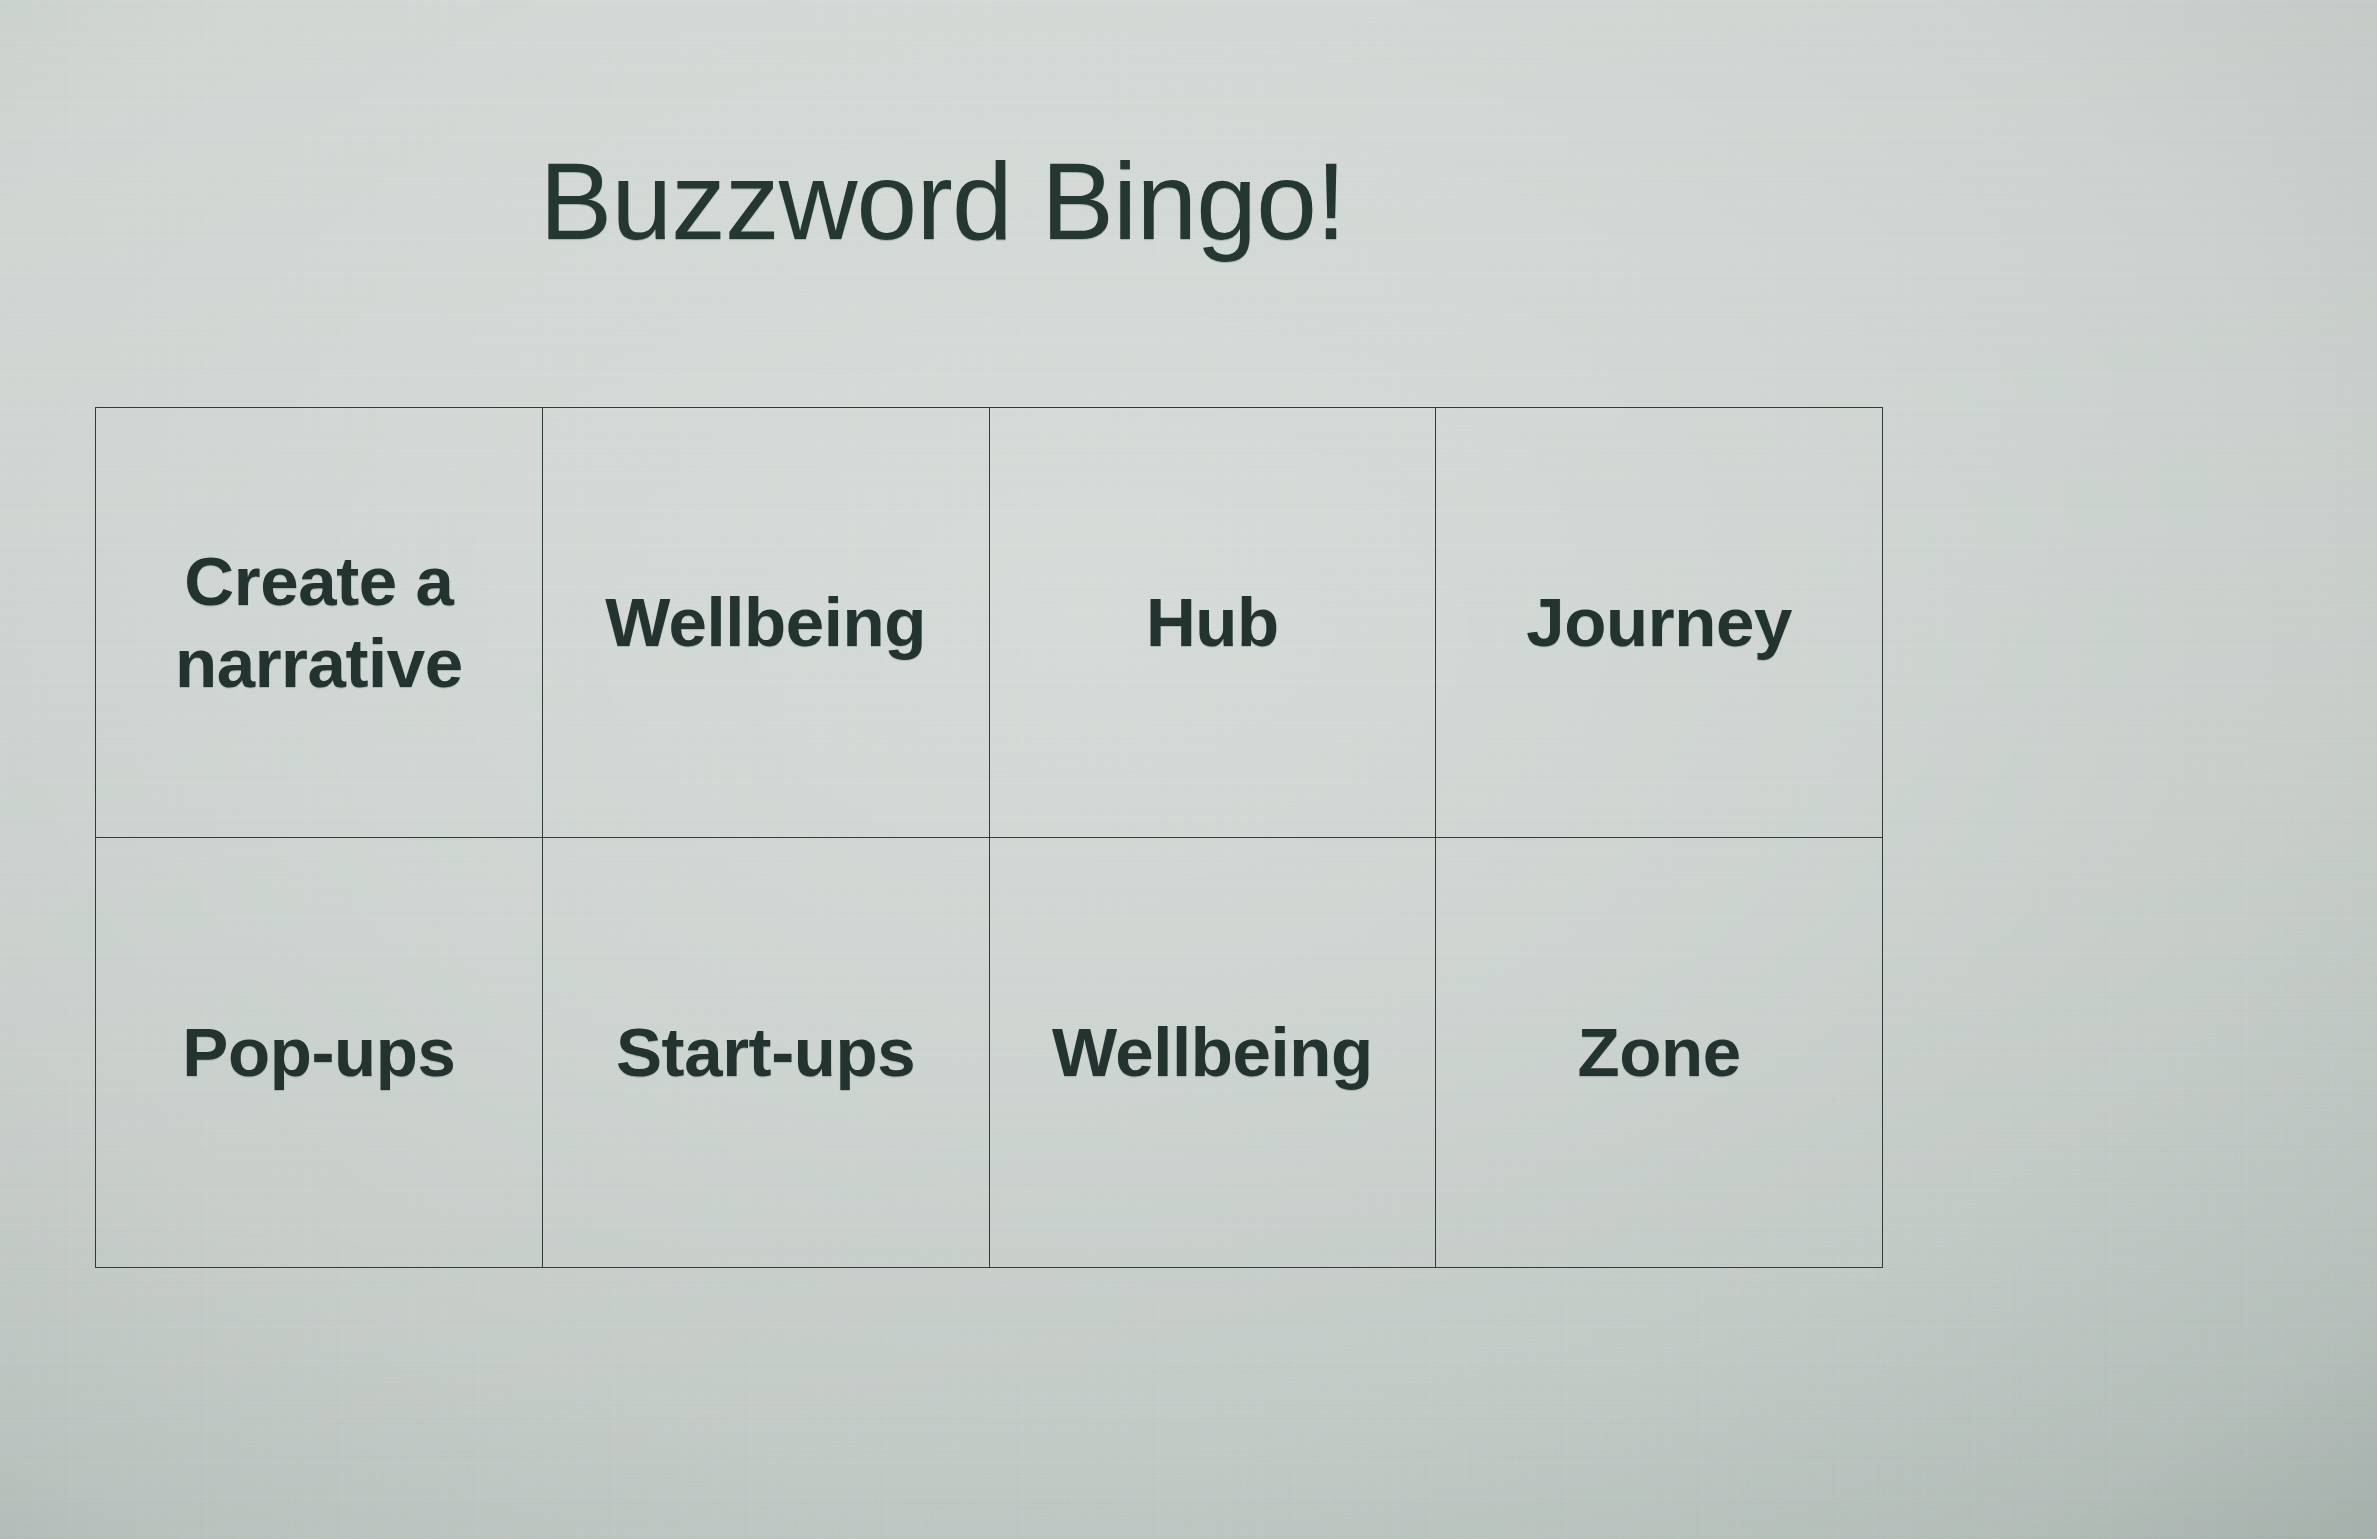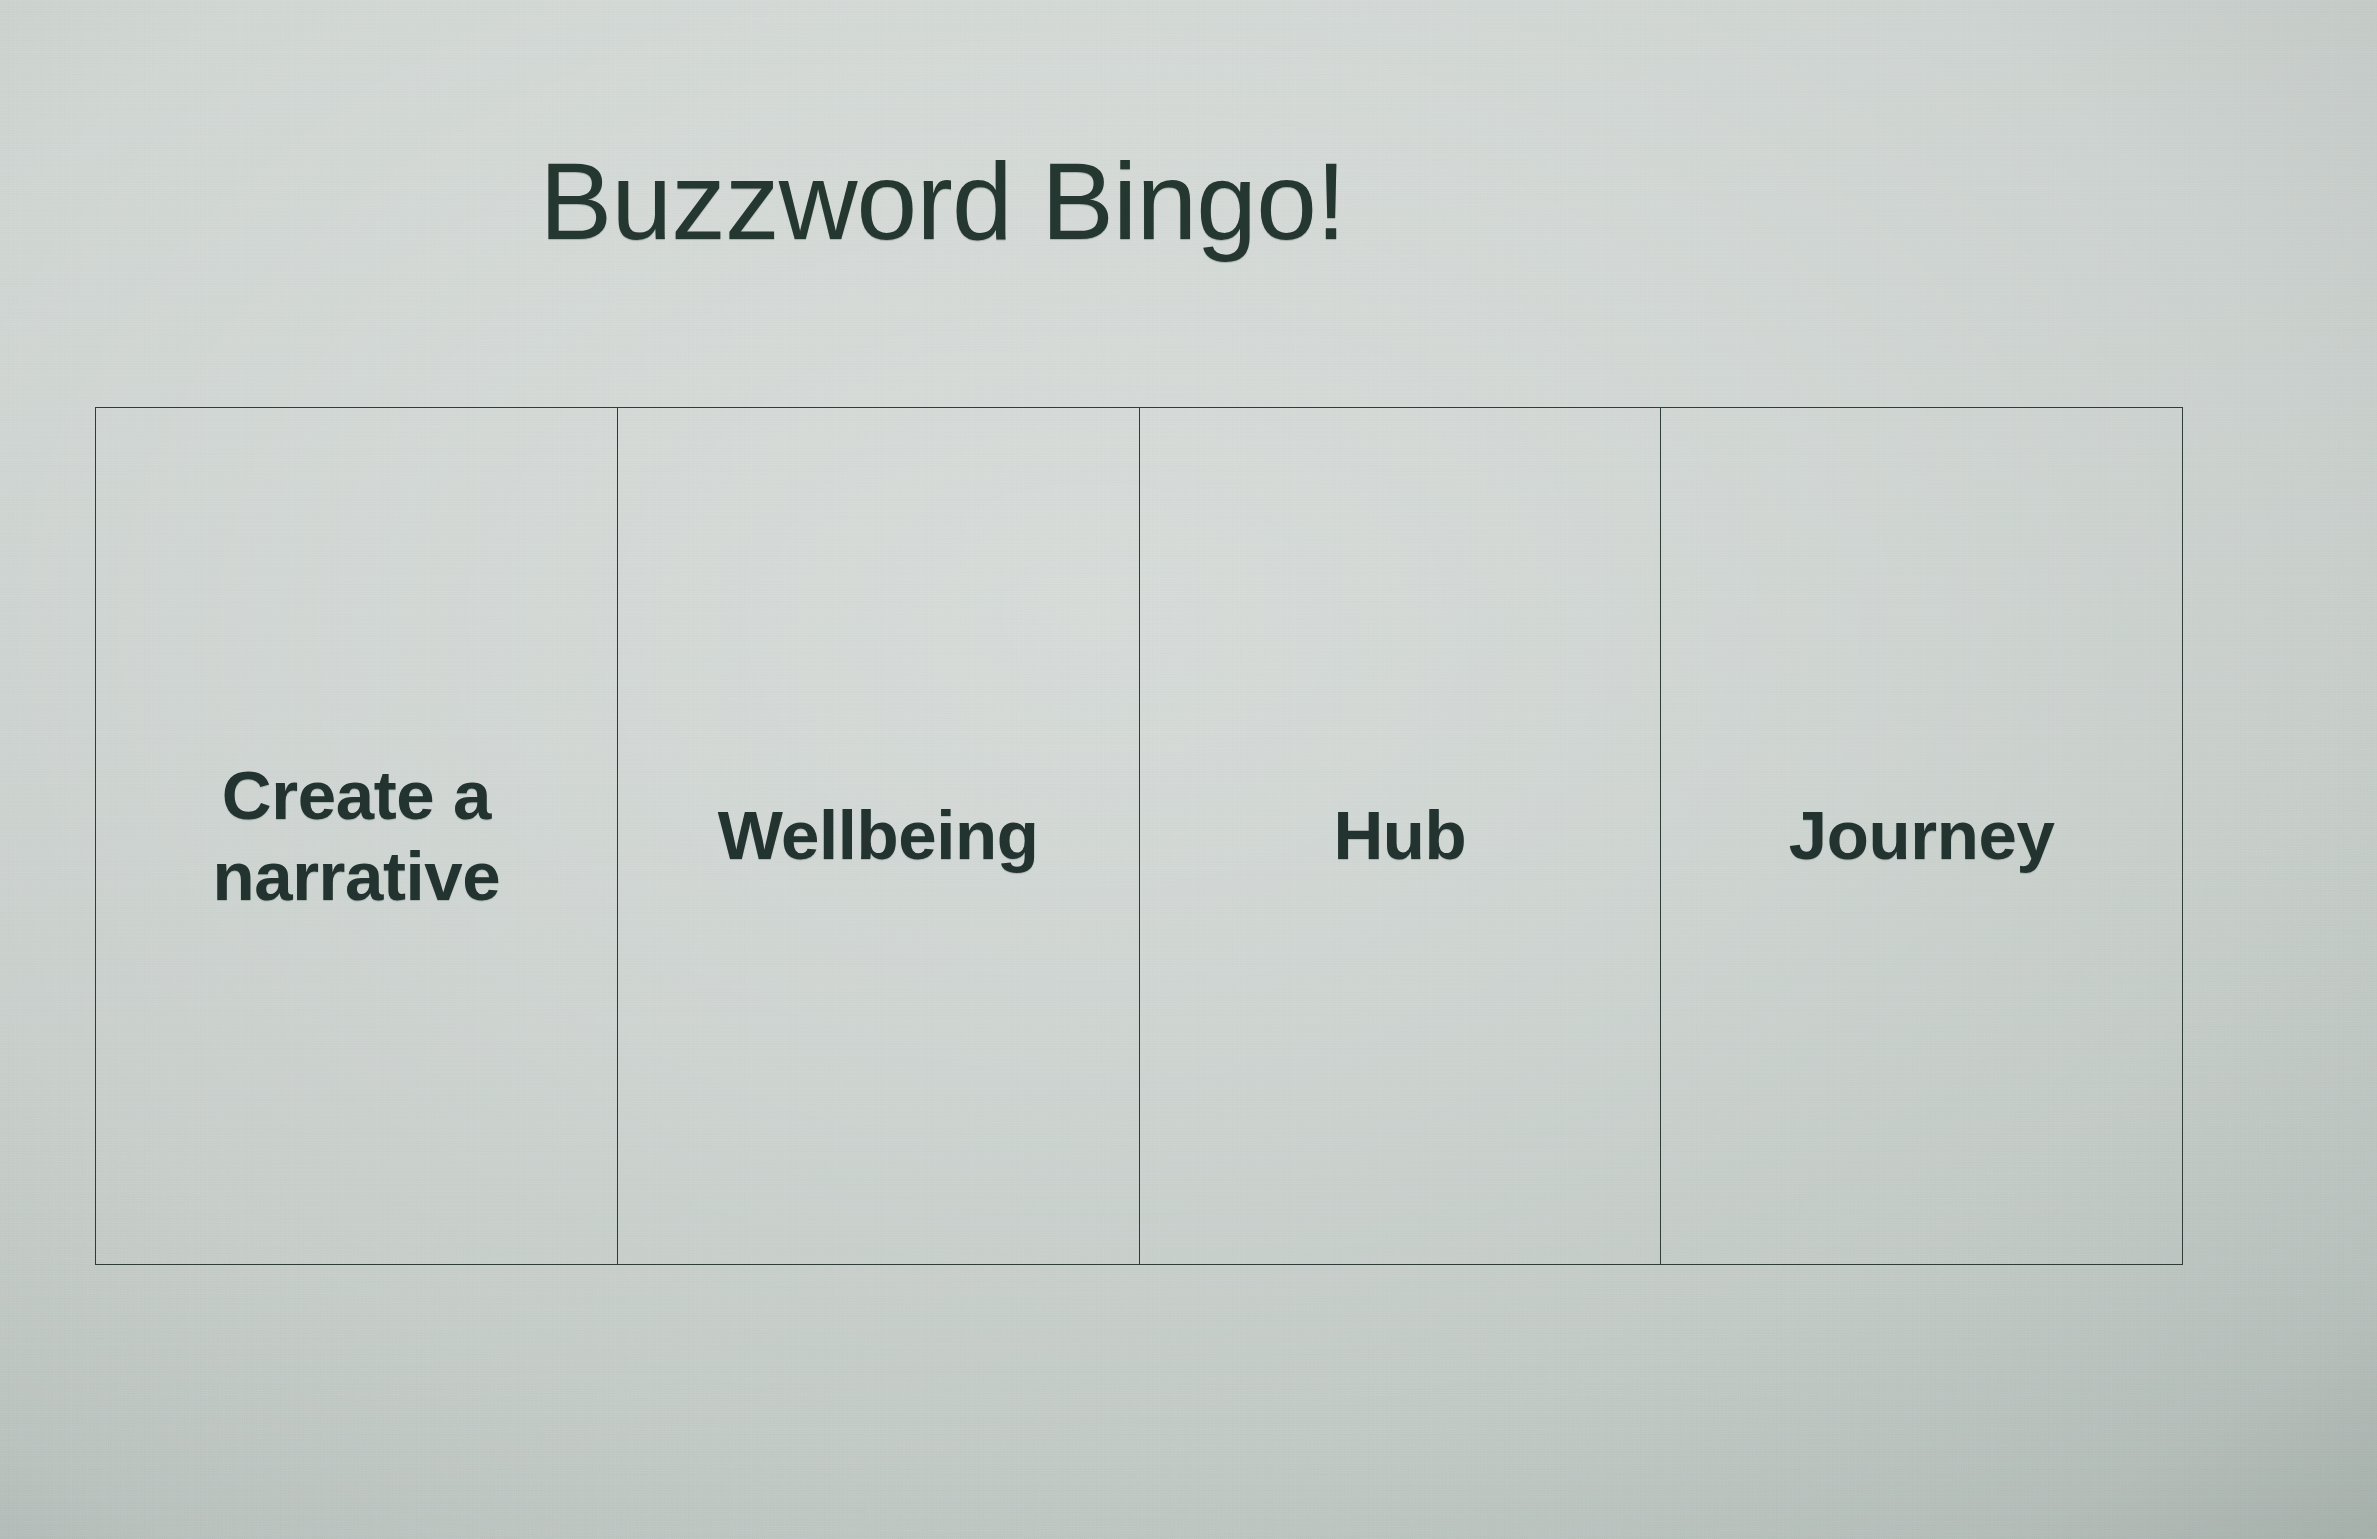--- a/index.html
+++ b/index.html
@@ -52,21 +52,21 @@
     letter-spacing: -0.8px;
     color: #253731;
     text-shadow: 0 0.8px 0.8px rgba(60,78,74,0.30);
     white-space: nowrap;
   }
 
   #bingo-table {
     position: absolute;
     left: 95px;
     top: 407px;
-    width: 2088px;
+    width: 1788px;
     height: 858px;
     border-collapse: collapse;
     table-layout: fixed;
   }
   #bingo-table td {
     border: 1.7px solid #2f3c38;
     width: 25%;
     height: 429px;
     text-align: center;
     vertical-align: middle;
@@ -100,17 +100,31 @@
         <td>
           <span class="cell-text">Wellbeing</span>
         </td>
         <td>
           <span class="cell-text">Hub</span>
         </td>
         <td>
           <span class="cell-text">Journey</span>
         </td>
       </tr>
+      <tr>
+        <td>
+          <span class="cell-text">Pop-ups</span>
+        </td>
+        <td>
+          <span class="cell-text">Start-ups</span>
+        </td>
+        <td>
+          <span class="cell-text">Wellbeing</span>
+        </td>
+        <td>
+          <span class="cell-text">Zone</span>
+        </td>
+      </tr>
     </tbody>
   </table>
 
 </div>
 
 
 </body></html>

